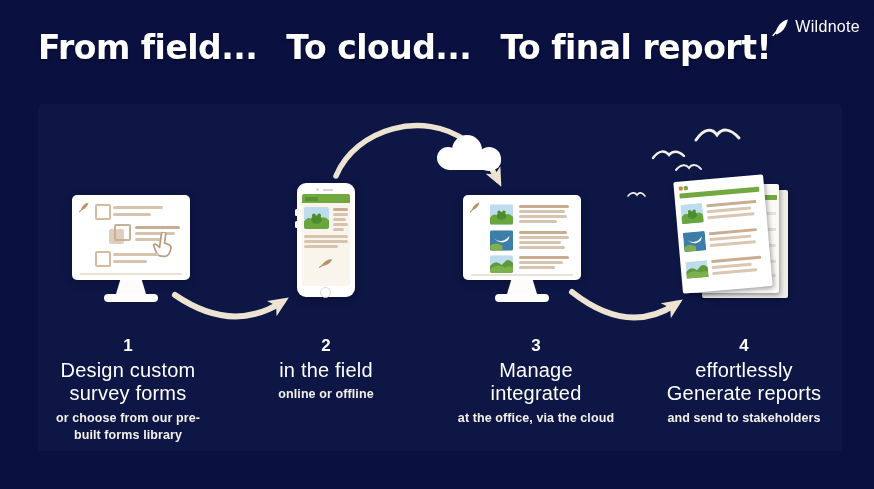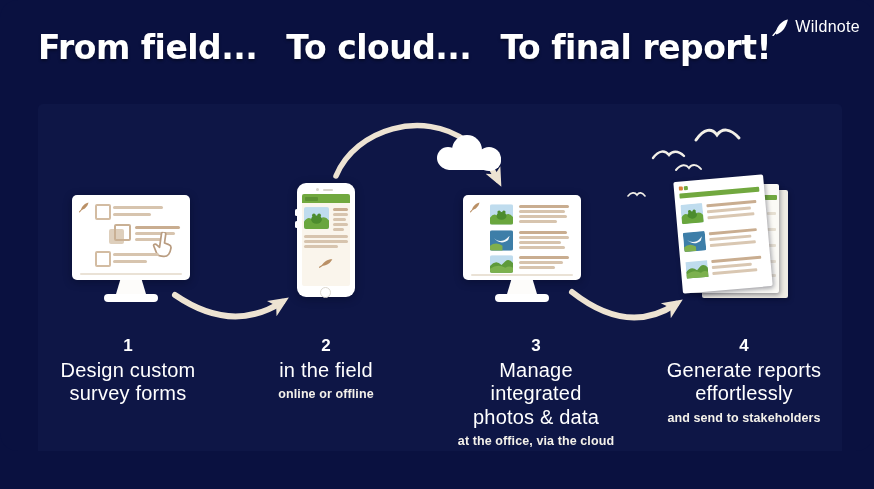--- a/index.html
+++ b/index.html
@@ -233,42 +233,45 @@
       <div class="rline dk" style="left:31px;top:81px;width:50px;"></div>
       <div class="rline" style="left:31px;top:87px;width:40px;"></div>
       <div class="rline" style="left:31px;top:93px;width:45px;"></div>
     </div>
   </div>
 
   <div class="step" style="left:28px;width:200px;">
     <div class="num">1</div>
     <div class="line">Design custom</div>
     <div class="line">survey forms</div>
+    <div class="note">
+      <div>or choose from our pre-</div>
+      <div>built forms library</div>
+    </div>
   </div>
 
   <div class="step" style="left:238px;width:176px;">
     <div class="num">2</div>
     <div class="line">in the field</div>
     <div class="note">
       <div>online or offline</div>
     </div>
   </div>
 
   <div class="step" style="left:438px;width:196px;">
     <div class="num">3</div>
     <div class="line">Manage</div>
     <div class="line">integrated</div>
-    <div class="line">photos &amp; data</div>
     <div class="note">
       <div>at the office, via the cloud</div>
     </div>
   </div>
 
   <div class="step" style="left:636px;width:216px;">
     <div class="num">4</div>
+    <div class="line">effortlessly</div>
     <div class="line">Generate reports</div>
-    <div class="line">effortlessly</div>
     <div class="note">
       <div>and send to stakeholders</div>
     </div>
   </div>
 
 </div>
 
 </body></html>

